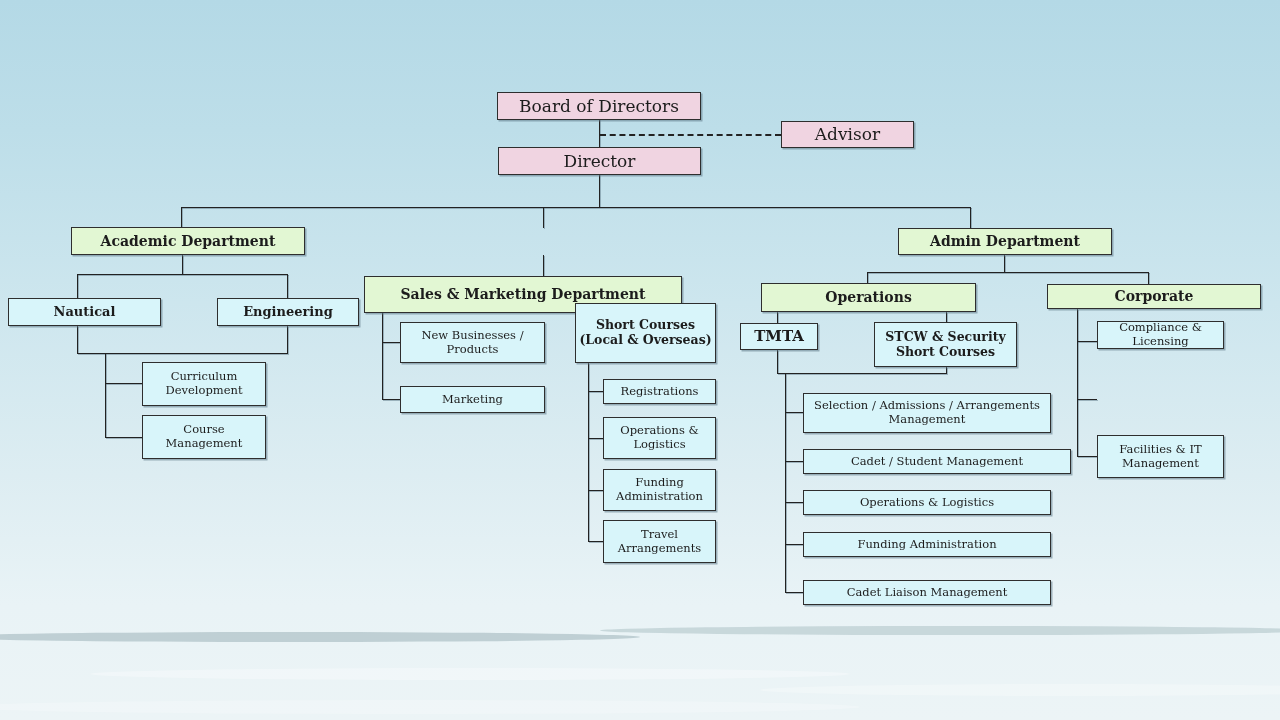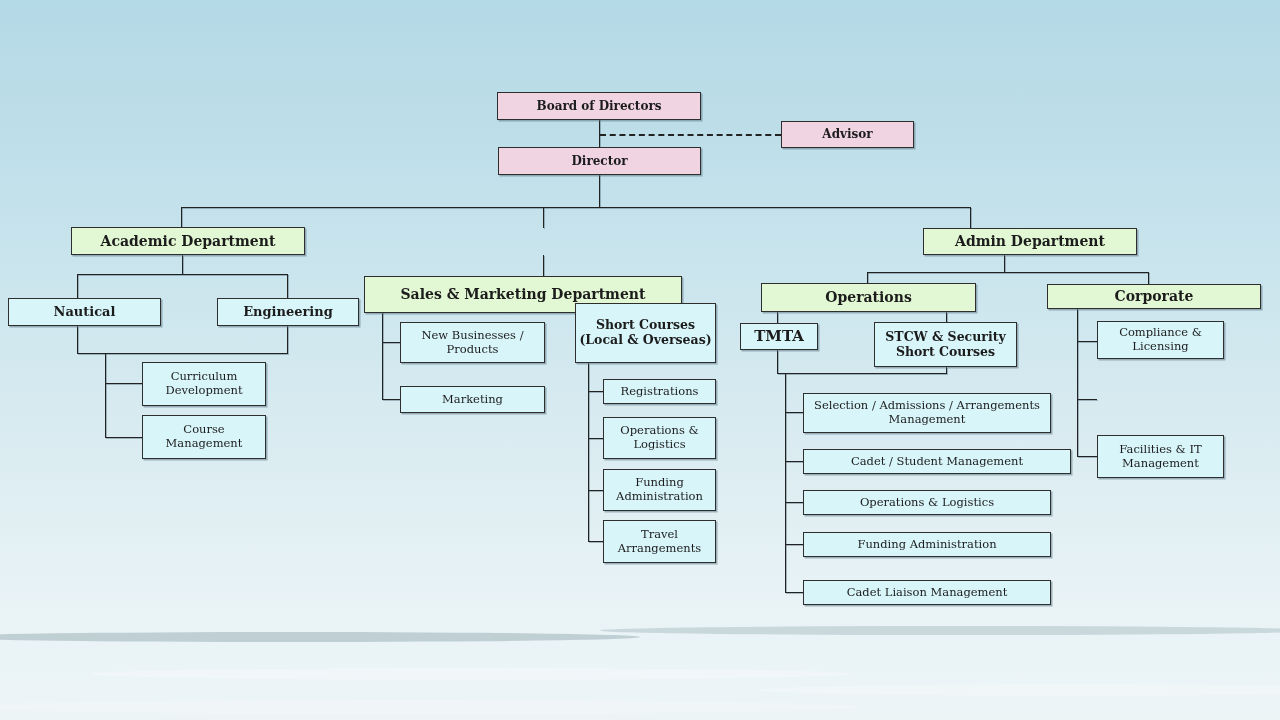--- a/index.html
+++ b/index.html
@@ -27,57 +27,57 @@
   .s1{left:-60px;top:632px;width:700px;height:10px;background:rgba(140,165,170,.45);}
   .s2{left:600px;top:626px;width:720px;height:9px;background:rgba(150,175,180,.40);}
   .s3{left:90px;top:668px;width:760px;height:12px;background:rgba(255,255,255,.30);}
   .s4{left:760px;top:684px;width:620px;height:12px;background:rgba(255,255,255,.25);}
   .s5{left:-40px;top:700px;width:900px;height:14px;background:rgba(255,255,255,.22);}
 
   .node{position:absolute;display:flex;align-items:center;justify-content:center;
     text-align:center;border:1px solid #2e2e2e;box-sizing:border-box;
     line-height:1.18;padding:1px 3px;
     box-shadow:1.5px 1.5px 0 rgba(95,122,136,.55);}
-  .exec{background:var(--executive_fill,#f0d4e1);font-weight:bold;font-size:12px;}
+  .exec{background:var(--executive_fill,#f0d4e1);font-weight:normal;font-size:17px;}
   .dept{background:var(--department_fill,#e2f7d3);font-weight:bold;font-size:14px;}
   .unit{background:var(--unit_fill,#d8f5fa);font-size:11.5px;}
   .unit.bold{font-weight:bold;font-size:12.5px;}
 
   .ln{position:absolute;background:var(--line,#222222);
     box-shadow:1px 1px 0 rgba(95,122,136,.5);}
   .dash{position:absolute;height:0;border-top:2px dashed #222;background:none;}
 
   
   #b-board{left:497px;top:92px;width:204px;height:28px;}
   #b-advisor{left:781px;top:121px;width:133px;height:27px;}
   #b-director{left:498px;top:147px;width:203px;height:28px;}
   #b-academic{left:71px;top:227px;width:234px;height:28px;}
   #b-sales{left:364px;top:228px;width:318px;height:37px;margin-top:48px;}
-  #b-admin{left:898px;top:228px;width:214px;height:27px;margin-left:25px;}
+  #b-admin{left:898px;top:228px;width:214px;height:27px;}
   #b-operations{left:761px;top:283px;width:215px;height:29px;}
   #b-corporate{left:1047px;top:284px;width:214px;height:25px;}
   #b-nautical{left:8px;top:298px;width:153px;height:28px;font-weight:bold;font-size:13px;}
   #b-engineering{left:217px;top:298px;width:142px;height:28px;font-weight:bold;font-size:13px;}
   #b-curriculum{left:142px;top:362px;width:124px;height:44px;}
   #b-course{left:142px;top:415px;width:124px;height:44px;}
   #b-newbiz{left:400px;top:322px;width:145px;height:41px;}
   #b-marketing{left:400px;top:386px;width:145px;height:27px;}
   #b-shortcourses{left:575px;top:303px;width:141px;height:60px;}
   #b-registrations{left:603px;top:379px;width:113px;height:25px;}
   #b-scops{left:603px;top:417px;width:113px;height:42px;}
   #b-scfunding{left:603px;top:469px;width:113px;height:42px;}
   #b-travel{left:603px;top:520px;width:113px;height:43px;}
   #b-tmta{left:740px;top:323px;width:78px;height:27px;font-size:15px;}
   #b-stcw{left:874px;top:322px;width:143px;height:45px;}
   #b-selection{left:803px;top:393px;width:248px;height:40px;}
   #b-cadetstudent{left:803px;top:449px;width:268px;height:25px;}
   #b-opslog{left:803px;top:490px;width:248px;height:25px;}
   #b-funding{left:803px;top:532px;width:248px;height:25px;}
   #b-liaison{left:803px;top:580px;width:248px;height:25px;}
-  #b-compliance{left:1097px;top:321px;width:127px;height:38px;}
+  #b-compliance{left:1097px;top:321px;width:127px;height:28px;}
   #b-corpmeet{left:1097px;top:378px;width:127px;height:43px;}
   #b-facilities{left:1097px;top:435px;width:127px;height:43px;}
 </style>
 </head>
 <body>
 
 <div id="stage">
 
   <div class="sea"></div>
   <div class="streak s1"></div>

